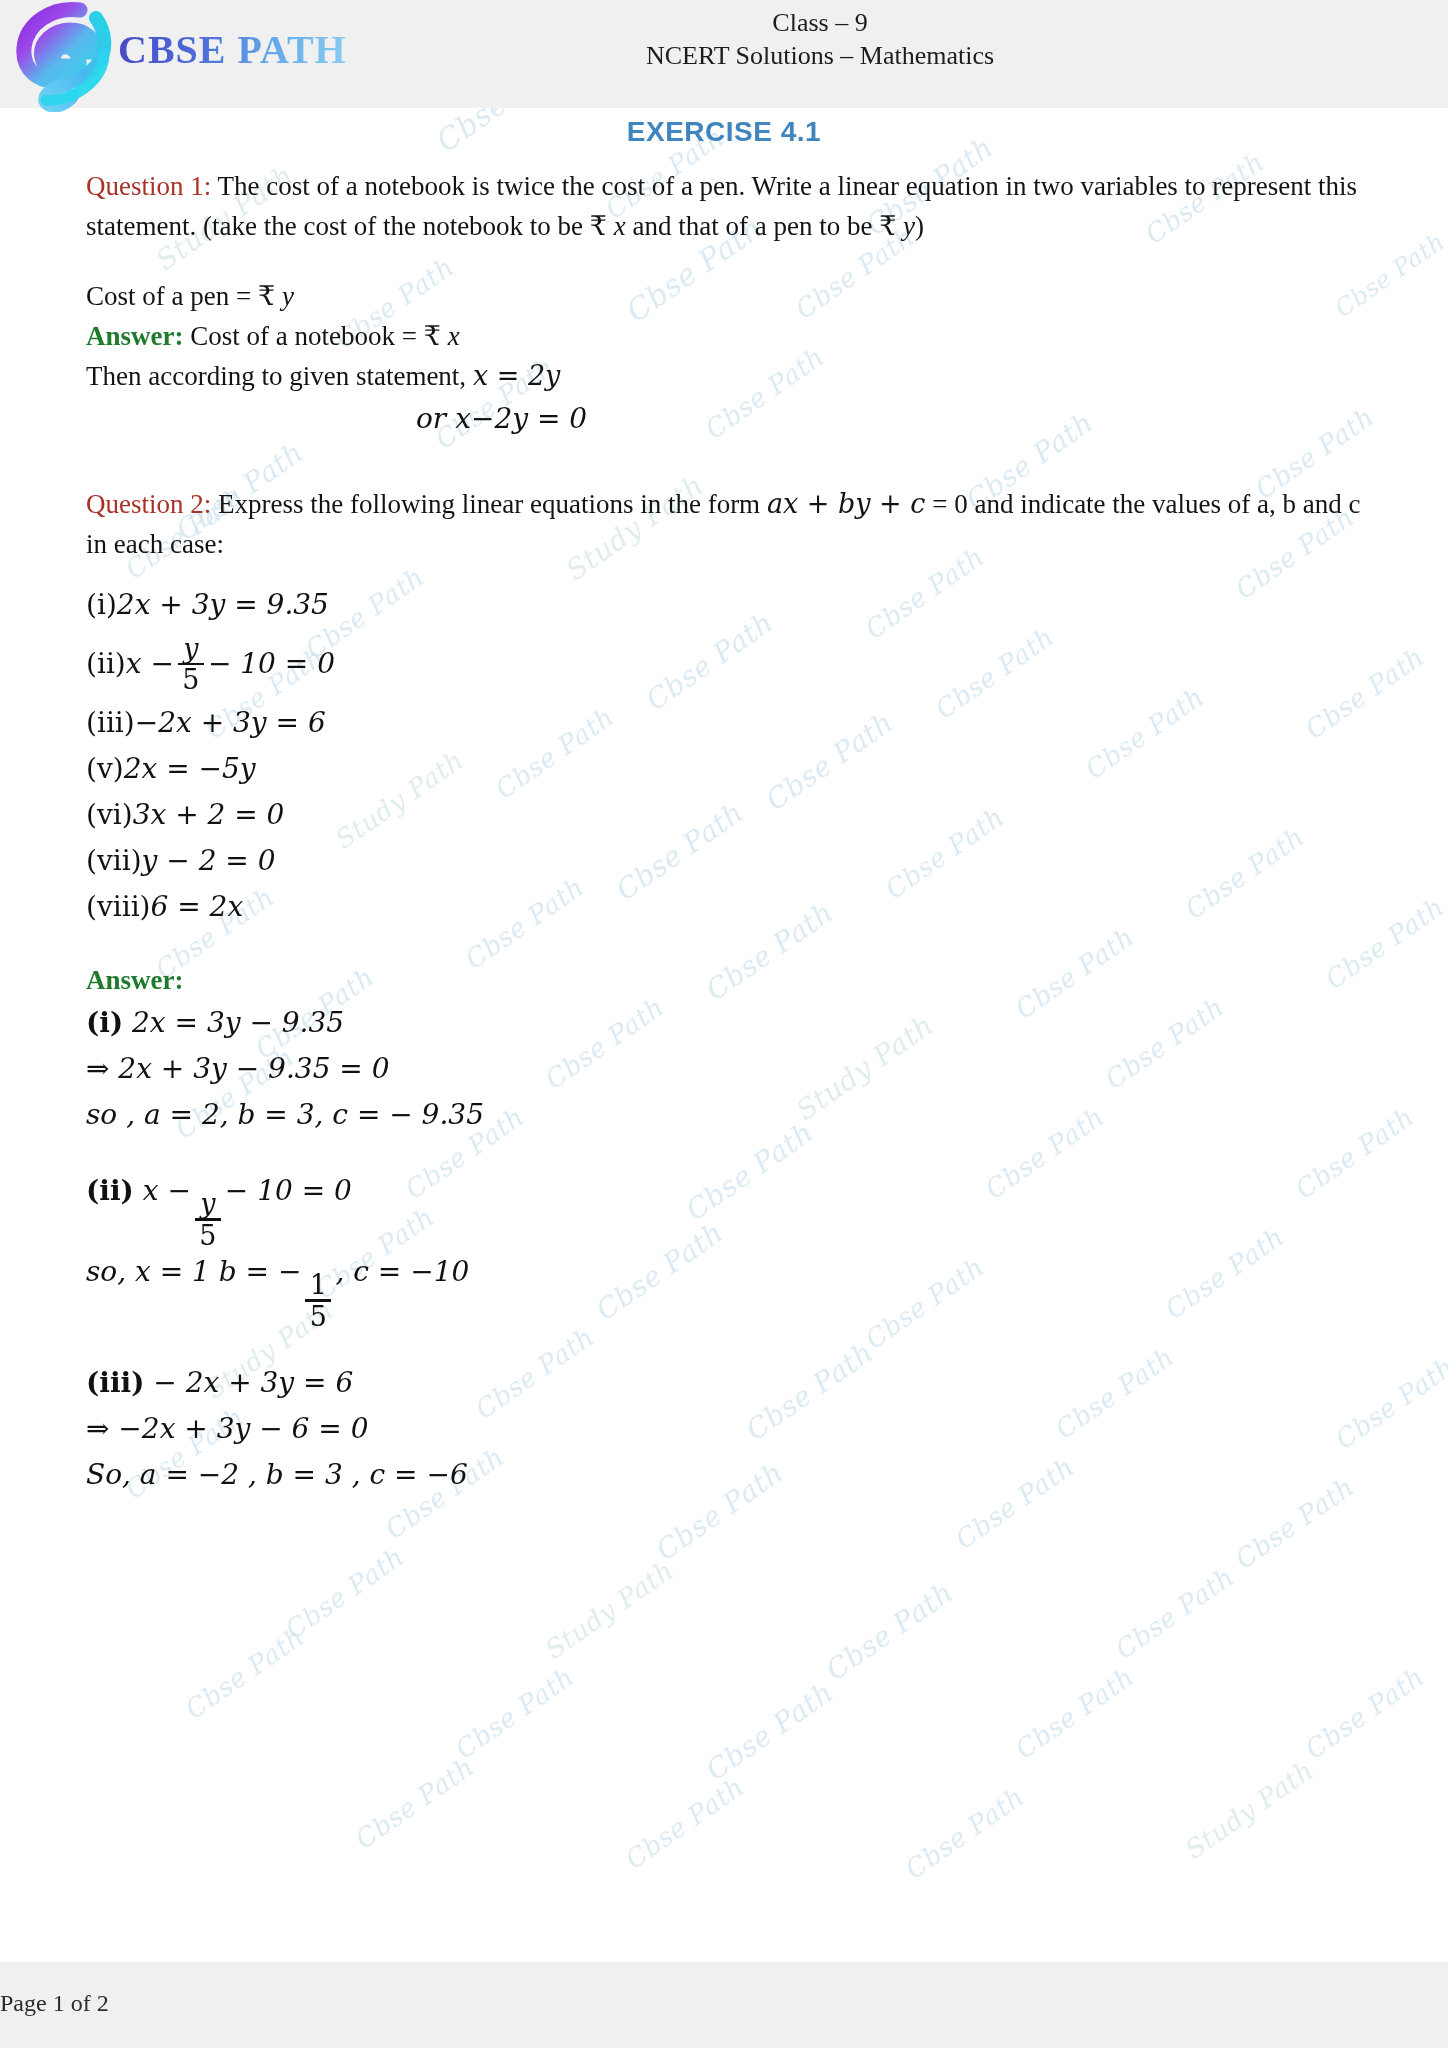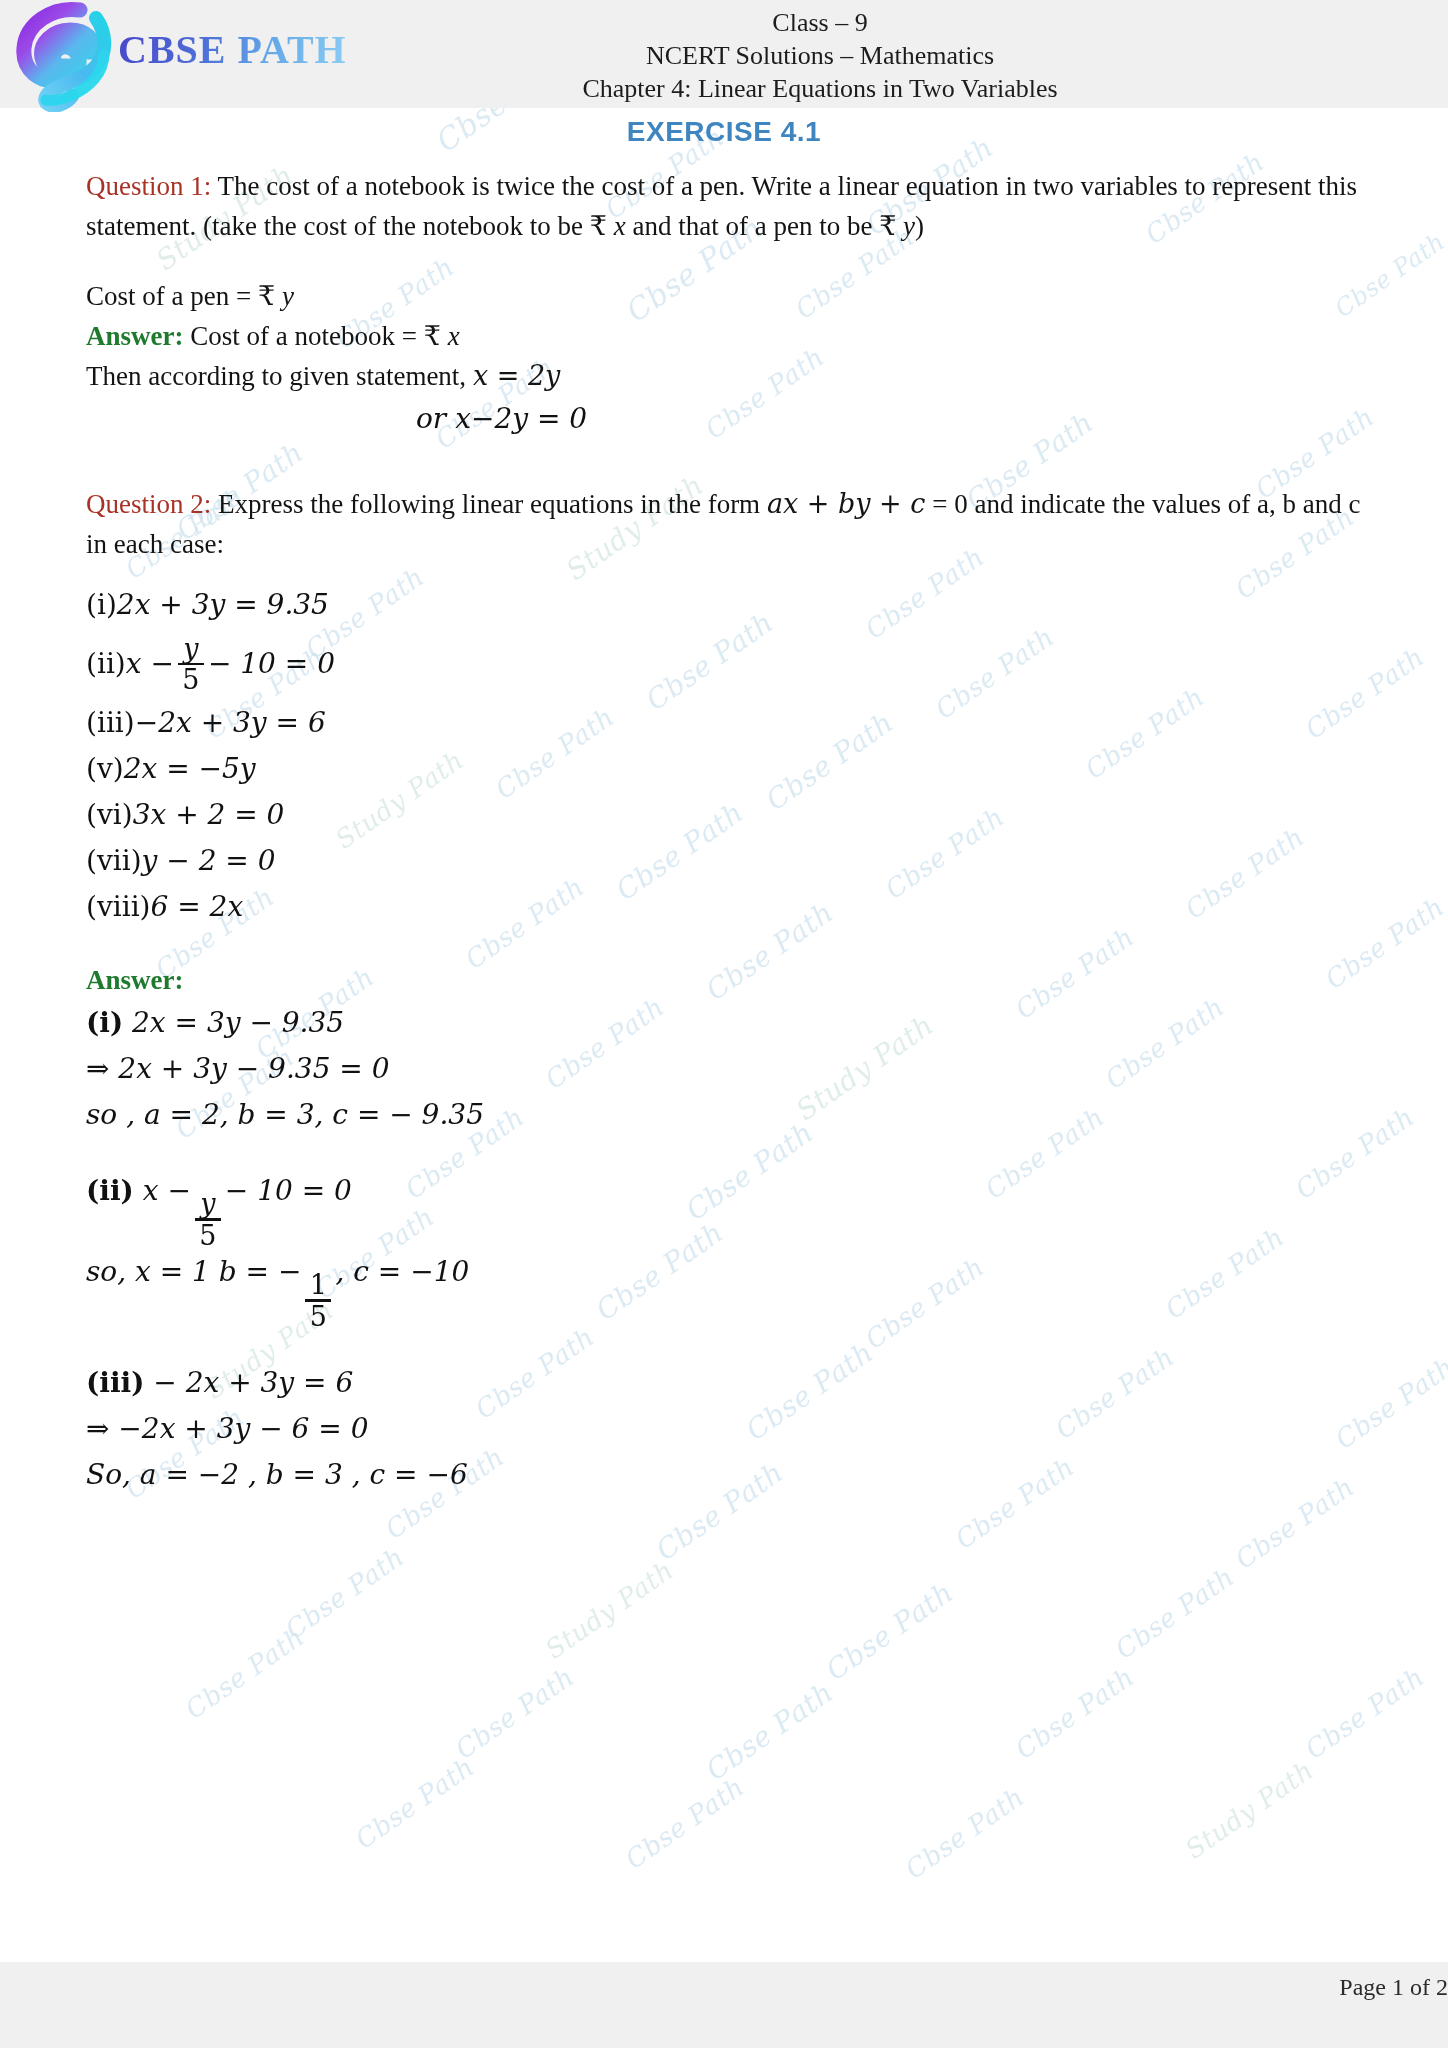--- a/index.html
+++ b/index.html
@@ -168,22 +168,22 @@
   
   .footer {
     position: absolute;
     left: 0; top: 1962px;
     width: 1448px;
     height: 86px;
     background: #f0f0f0;
     z-index: 3;
   }
   .footer-text {
-    text-align: right;
-    padding-top: 12px;
+    text-align: left;
+    padding-top: 28px;
     font-size: 24px;
     color: #2b2b2b;
     font-family: "Liberation Serif", "DejaVu Serif", serif;
   }
 </style>
 </head>
 <body>
 
 <div class="page">
 
@@ -283,21 +283,20 @@
         </defs>
         <path d="M72 14 C44 10 18 28 16 52 C14 74 32 88 52 84 C66 81 74 70 70 60 C66 50 54 48 48 55 C43 61 46 70 54 70 C48 76 36 72 34 62 C31 47 45 34 62 34 C78 34 88 44 88 56 L78 56 C78 46 71 40 61 41 C48 42 41 52 43 61" fill="none" stroke="url(#g1)" stroke-width="15" stroke-linecap="round"></path>
         <path d="M88 22 C98 36 100 56 88 70 C78 82 60 86 48 92 C38 97 34 104 40 108 C46 112 58 108 64 100" fill="none" stroke="url(#g2)" stroke-width="14" stroke-linecap="round"></path>
         <path d="M96 58 C96 76 82 92 62 100 C52 104 44 105 38 104" fill="none" stroke="url(#g3)" stroke-width="11" stroke-linecap="round" opacity=".95"></path>
       </svg>
     </div>
     <div class="brand">CBSE PATH</div>
     <div class="head-titles">
       <div class="head-line">Class – 9</div>
       <div class="head-line">NCERT Solutions – Mathematics</div>
-      <div class="head-line">Chapter 4: Linear Equations in Two Variables</div>
     </div>
   </div>
 
   <div class="content">
 
     <div class="exercise-title">EXERCISE 4.1</div>
 
     <div class="block">
       <div class="gap-sm"></div>
 

